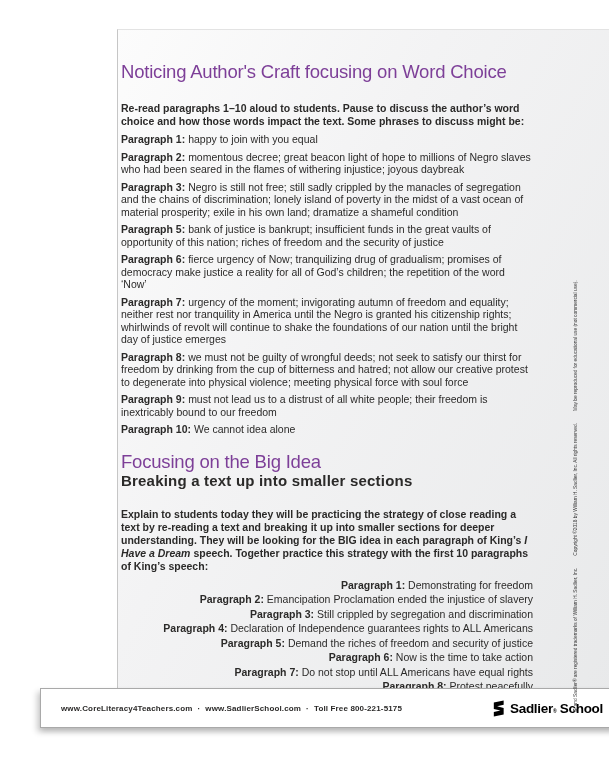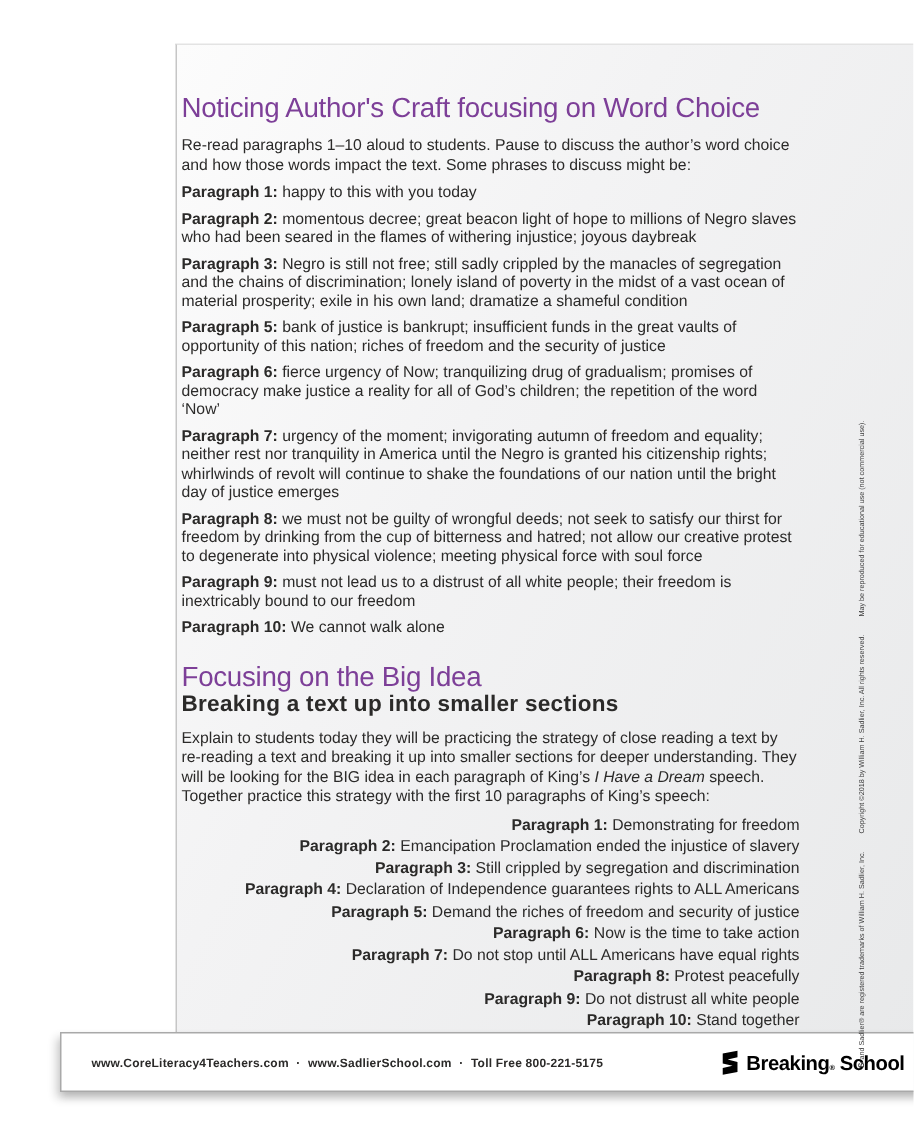--- a/index.html
+++ b/index.html
@@ -17,22 +17,22 @@
     border-top:1px solid #e3e3e3;
   }
   .content { position:absolute; left:3px; top:0; width:412px; }
   .h-purple {
     margin:0; font-weight:normal; font-size:18.5px; line-height:21px;
     letter-spacing:-0.2px; color:#7d3f98;
   }
   .title1 { margin-top:31px; }
   .title2 { margin-top:15px; }
   .bold-intro {
-    margin:9px 0 0 0; font-size:10.5px; line-height:13px;
-    font-weight:normal; color:#2b2a29;
+    margin:20px 0 0 0; font-size:10.5px; line-height:13px;
+    font-weight:bold; color:#2b2a29;
   }
   .subtitle {
     margin:2px 0 0 0; font-size:15px; line-height:14px;
     font-weight:bold; color:#2b2a29; letter-spacing:0.2px;
   }
   .plist { margin-top:2px; }
   .plist2 { margin-top:6px; }
   .item {
     margin:5px 0 0 0; font-size:10.5px; line-height:12.5px; color:#2b2a29;
   }
@@ -66,29 +66,29 @@
 </head>
 <body>
 
 <div class="page">
   <div class="content">
 
     <h1 class="h-purple title1">Noticing Author's Craft focusing on Word Choice</h1>
     <p class="bold-intro">Re-read paragraphs 1–10 aloud to students. Pause to discuss the author’s word choice and how those words impact the text. Some phrases to discuss might be:</p>
 
     <div class="plist">
-      <p class="item"><b class="plabel">Paragraph 1:</b> <span>happy to this with you today</span></p>
+      <p class="item"><b class="plabel">Paragraph 1:</b> <span>happy to join with you equal</span></p>
       <p class="item"><b class="plabel">Paragraph 2:</b> <span>momentous decree; great beacon light of hope to millions of Negro slaves who had been seared in the flames of withering injustice; joyous daybreak</span></p>
       <p class="item"><b class="plabel">Paragraph 3:</b> <span>Negro is still not free; still sadly crippled by the manacles of segregation and the chains of discrimination; lonely island of poverty in the midst of a vast ocean of material prosperity; exile in his own land; dramatize a shameful condition</span></p>
       <p class="item"><b class="plabel">Paragraph 5:</b> <span>bank of justice is bankrupt; insufficient funds in the great vaults of opportunity of this nation; riches of freedom and the security of justice</span></p>
       <p class="item"><b class="plabel">Paragraph 6:</b> <span>fierce urgency of Now; tranquilizing drug of gradualism; promises of democracy make justice a reality for all of God’s children; the repetition of the word ‘Now’</span></p>
       <p class="item"><b class="plabel">Paragraph 7:</b> <span>urgency of the moment; invigorating autumn of freedom and equality; neither rest nor tranquility in America until the Negro is granted his citizenship rights; whirlwinds of revolt will continue to shake the foundations of our nation until the bright day of justice emerges</span></p>
       <p class="item"><b class="plabel">Paragraph 8:</b> <span>we must not be guilty of wrongful deeds; not seek to satisfy our thirst for freedom by drinking from the cup of bitterness and hatred; not allow our creative protest to degenerate into physical violence; meeting physical force with soul force</span></p>
       <p class="item"><b class="plabel">Paragraph 9:</b> <span>must not lead us to a distrust of all white people; their freedom is inextricably bound to our freedom</span></p>
-      <p class="item"><b class="plabel">Paragraph 10:</b> <span>We cannot walk alone</span></p>
+      <p class="item"><b class="plabel">Paragraph 10:</b> <span>We cannot idea alone</span></p>
     </div>
 
     <h1 class="h-purple title2">Focusing on the Big Idea</h1>
     <p class="subtitle">Breaking a text up into smaller sections</p>
     <p class="bold-intro"><span>Explain to students today they will be practicing the strategy of close reading a text by re-reading a text and breaking it up into smaller sections for deeper understanding. They will be looking for the BIG idea in each paragraph of King’s </span><span class="ital">I Have a Dream</span><span> speech. Together practice this strategy with the first 10 paragraphs of King’s speech:</span></p>
 
     <div class="plist plist2">
       <p class="item"><b class="plabel">Paragraph 1:</b> <span>Demonstrating for freedom</span></p>
       <p class="item"><b class="plabel">Paragraph 2:</b> <span>Emancipation Proclamation ended the injustice of slavery</span></p>
       <p class="item"><b class="plabel">Paragraph 3:</b> <span>Still crippled by segregation and discrimination</span></p>
@@ -107,19 +107,19 @@
 <div class="footer-bar">
   <div class="footer-links">
     <span>www.CoreLiteracy4Teachers.com</span><span class="footer-sep">·</span><span>www.SadlierSchool.com</span><span class="footer-sep">·</span><span>Toll Free 800-221-5175</span>
   </div>
   <div class="brand">
     <span class="brand-mark">
       <svg width="15" height="17" viewBox="0 0 16 18">
           <path d="M3 2.5 L13.5 0.5 L13.5 5 L6.5 6.6 L13.5 8.4 L13.5 15.5 L3 17.5 L3 12.8 L10 11.2 L3 9.6 Z" fill="#000"></path>
         </svg>
     </span>
-    <span class="brand-text"><span>Breaking</span><span class="brand-reg">®</span> <span>School</span></span>
+    <span class="brand-text"><span>Sadlier</span><span class="brand-reg">®</span> <span>School</span></span>
   </div>
 </div>
 
 <div class="legal">
   <span class="mark">S</span><span class="seg">and Sadlier® are registered trademarks of William H. Sadlier, Inc.</span><span class="seg">Copyright ©2018 by William H. Sadlier, Inc. All rights reserved.</span><span class="seg">May be reproduced for educational use (not commercial use).</span>
 </div>
 
 </body></html>

